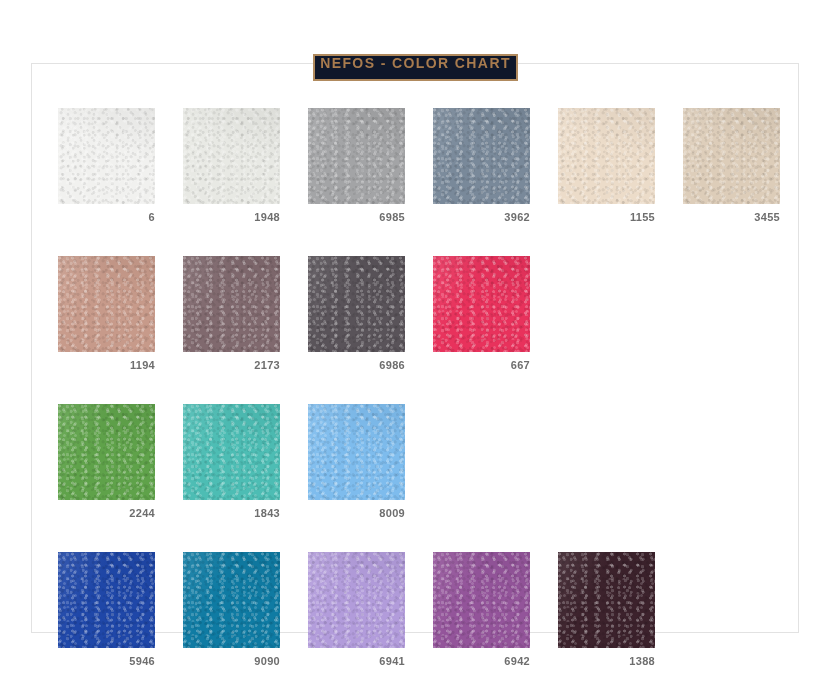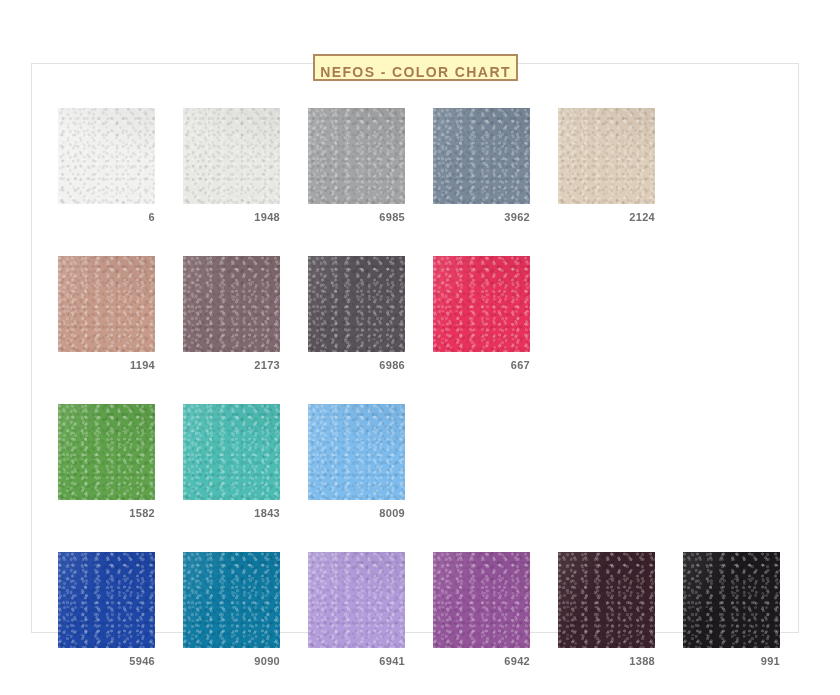--- a/index.html
+++ b/index.html
@@ -35,23 +35,23 @@
 
   
   .title-badge {
     position: absolute;
     left: 313px;
     top: 54px;
     width: 205px;
     height: 27px;
     box-sizing: border-box;
     border: 2px solid #b08a5e;
-    background: #fef9c3;
+    background: #0f172a;
     display: flex;
-    align-items: flex-end;
+    align-items: flex-start;
     justify-content: center;
     z-index: 5;
   }
   .title-badge .title-text {
     font-size: 14px;
     font-weight: bold;
     letter-spacing: 1.4px;
     color: #a87b4e;
     white-space: nowrap;
     line-height: 1;
@@ -164,25 +164,32 @@
         <div class="label">6985</div>
       </div>
       <div class="cell">
         <div class="swatch" style="background-color: rgb(121, 137, 154);">
           <div class="grain"></div>
           <div class="sheen"></div>
         </div>
         <div class="label">3962</div>
       </div>
       <div class="cell">
+        <div class="swatch" style="background-color: rgb(236, 220, 201);">
+          <div class="grain"></div>
+          <div class="sheen"></div>
+        </div>
+        <div class="label">1155</div>
+      </div>
+      <div class="cell">
         <div class="swatch" style="background-color: rgb(221, 205, 185);">
           <div class="grain"></div>
           <div class="sheen"></div>
         </div>
-        <div class="label">2124</div>
+        <div class="label">3455</div>
       </div>
     </div>
 
     <div class="row">
       <div class="cell">
         <div class="swatch" style="background-color: rgb(199, 154, 138);">
           <div class="grain"></div>
           <div class="sheen"></div>
         </div>
         <div class="label">1194</div>
@@ -209,21 +216,21 @@
         <div class="label">667</div>
       </div>
     </div>
 
     <div class="row">
       <div class="cell">
         <div class="swatch" style="background-color: rgb(95, 162, 74);">
           <div class="grain"></div>
           <div class="sheen"></div>
         </div>
-        <div class="label">1582</div>
+        <div class="label">2244</div>
       </div>
       <div class="cell">
         <div class="swatch" style="background-color: rgb(77, 189, 180);">
           <div class="grain"></div>
           <div class="sheen"></div>
         </div>
         <div class="label">1843</div>
       </div>
       <div class="cell">
         <div class="swatch" style="background-color: rgb(126, 188, 237);">
@@ -262,24 +269,17 @@
           <div class="sheen"></div>
         </div>
         <div class="label">6942</div>
       </div>
       <div class="cell">
         <div class="swatch" style="background-color: rgb(60, 34, 44);">
           <div class="grain"></div>
           <div class="sheen"></div>
         </div>
         <div class="label">1388</div>
-      </div>
-      <div class="cell">
-        <div class="swatch" style="background-color: rgb(28, 26, 29);">
-          <div class="grain"></div>
-          <div class="sheen"></div>
-        </div>
-        <div class="label">991</div>
       </div>
     </div>
 
   </div>
 </div>
 
 </body></html>

